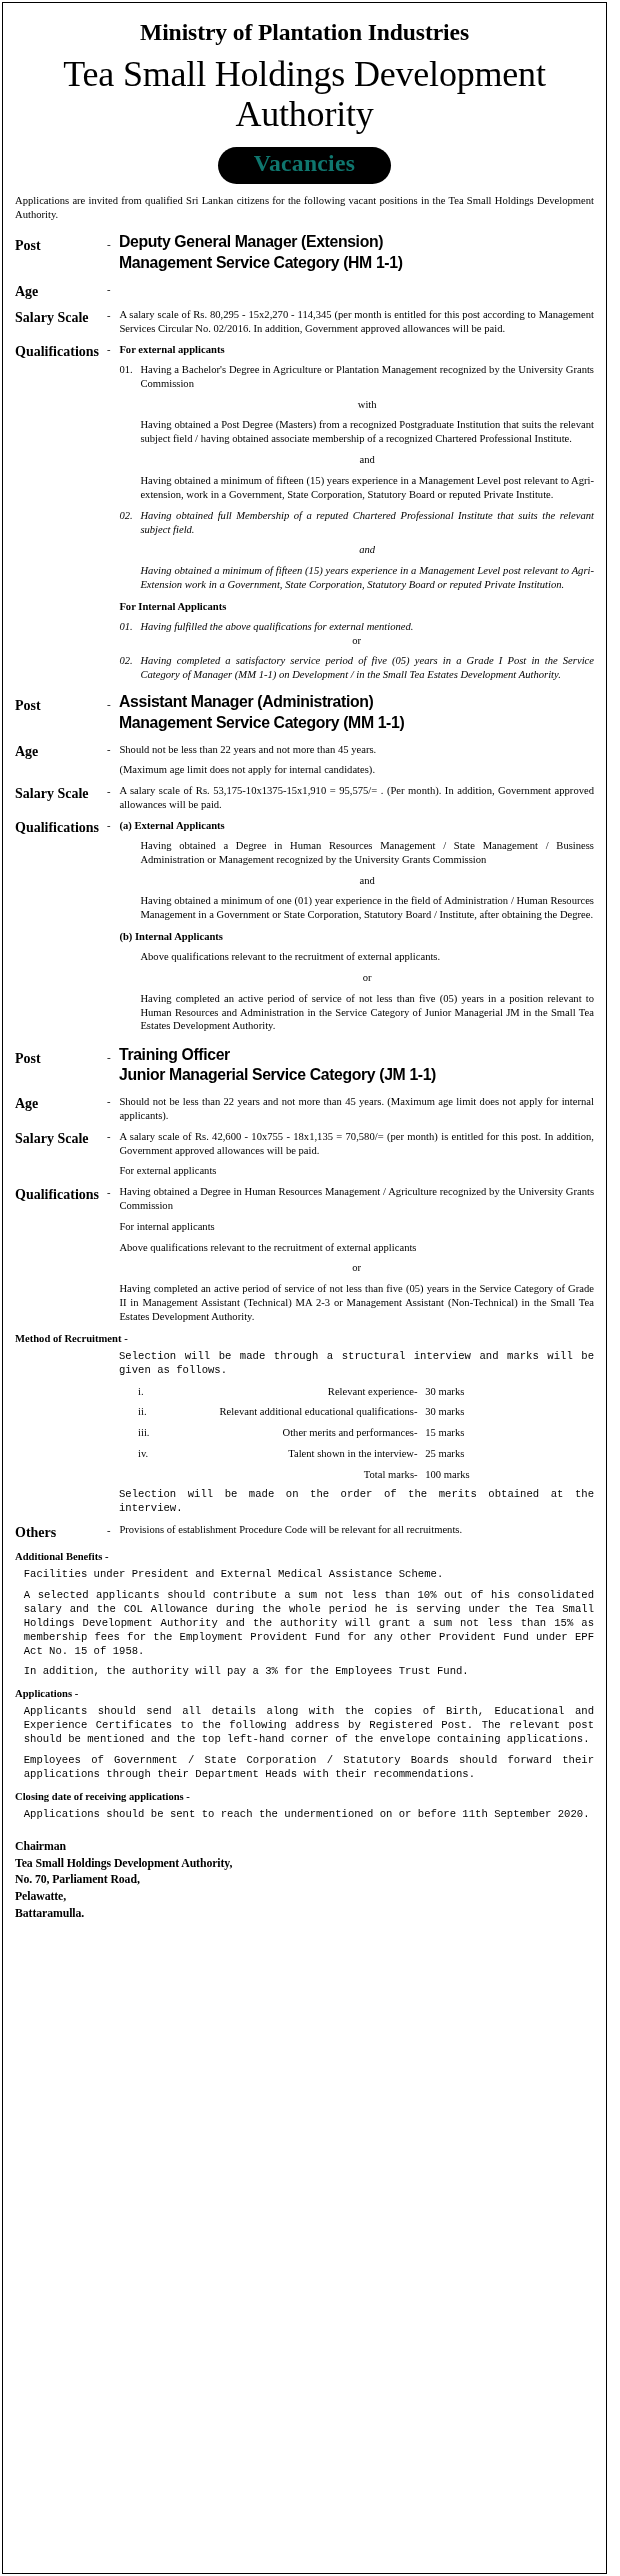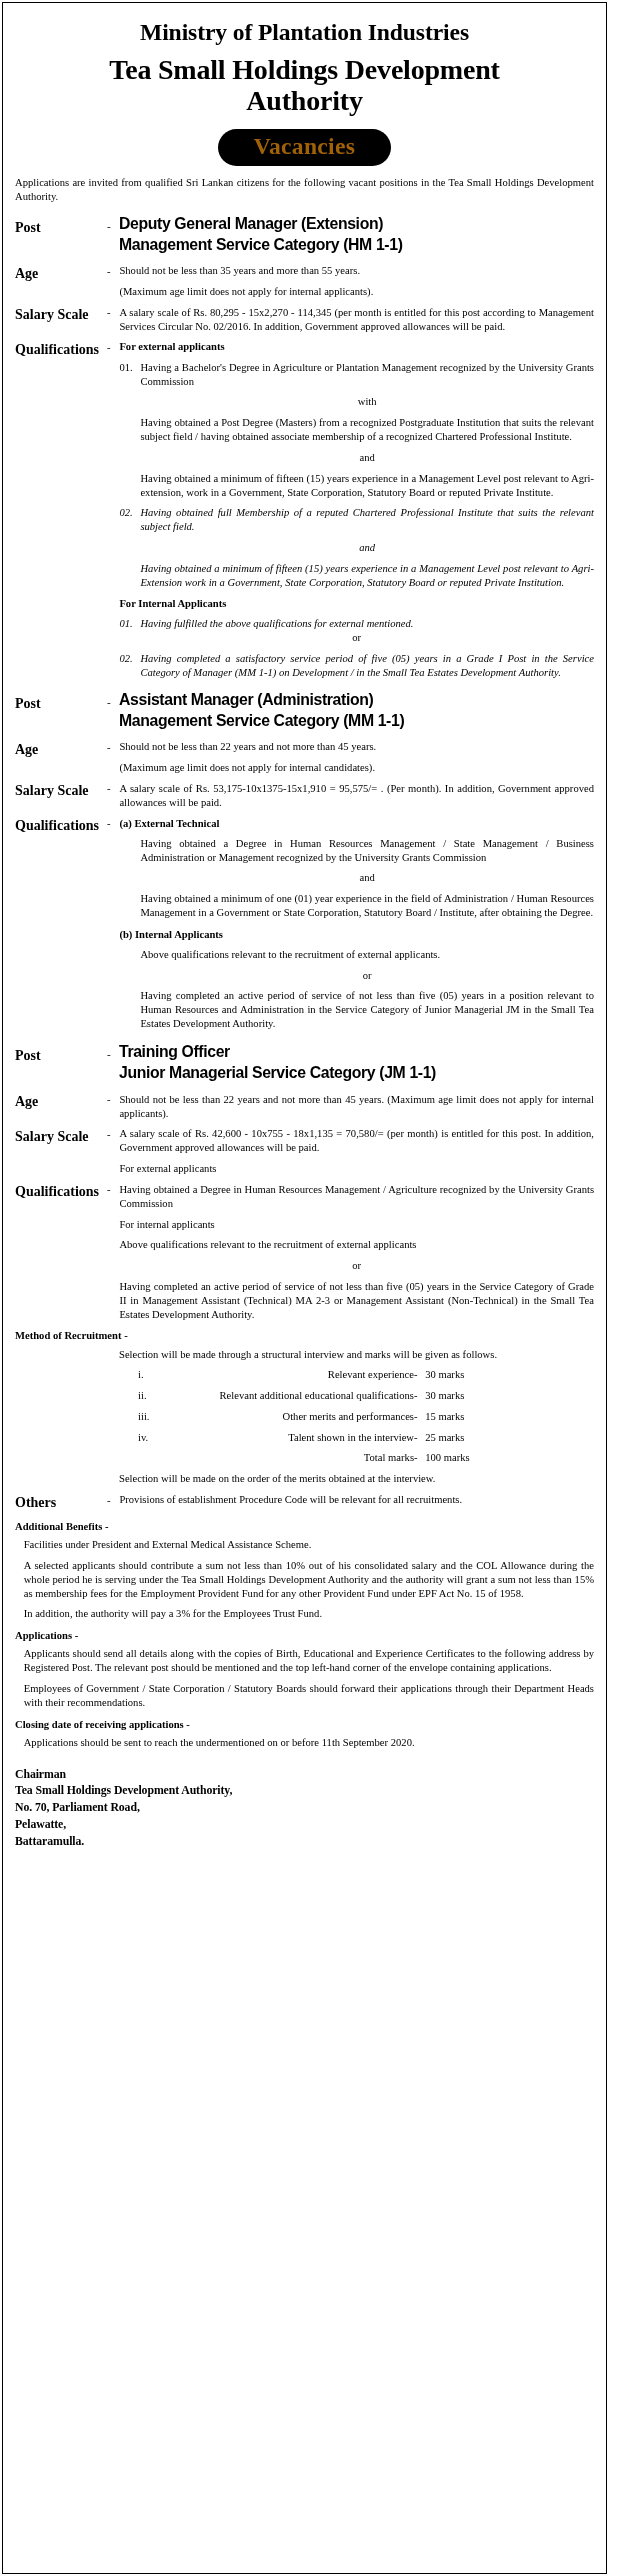--- a/index.html
+++ b/index.html
@@ -38,35 +38,35 @@
   
   .masthead { text-align: center; }
   .ministry {
     font-size: 23.6px;
     font-weight: bold;
     letter-spacing: -0.1px;
     line-height: 1.12;
     margin: 7.5px 0 0 0;
   }
   .authority {
-    font-size: 28px;
-    font-weight: bold;
+    font-size: 36px;
+    font-weight: normal;
     line-height: 1.12;
     margin: 8.7px 37px 0 37px;
     letter-spacing: -0.2px;
   }
   .vac-wrap {
     margin: 12.4px 0 2.5px 0;
     display: flex;
     justify-content: center;
   }
   .vacancies {
     display: inline-block;
     background: #000000;
-    color: #a16207;
+    color: #0f766e;
     font-weight: bold;
     font-size: 23.6px;
     line-height: 1;
     padding: 5.6px 36px 8px 36px;
     border-radius: 18.6px;
     letter-spacing: 0.3px;
   }
 
   
   .intro {
@@ -153,21 +153,21 @@
   .sec-head {
     font-weight: bold;
     font-size: 10.6px;
     margin: 8.7px 0 6.2px 0;
   }
   .sec-body {
     font-size: 10.6px;
     line-height: 1.32;
     text-align: justify;
   }
-  .sec-body p { margin: 0 0 6.8px 0; }
+  .sec-body p { margin: 0 0 6.8px 0; font-family: Liberation Mono, monospace; }
   .sec-body.indented { margin-left: 104px; }
   .sec-body.small-indent { margin-left: 8.7px; }
 
   
   .marks { margin: 2.5px 0 6.2px 18.6px; }
   .marks-row {
     display: flex;
     align-items: baseline;
     font-size: 10.6px;
     line-height: 1.32;
@@ -211,24 +211,20 @@
         <div class="dash">-</div>
         <div class="content">
           <div class="post-title">Deputy General Manager (Extension)</div>
           <div class="post-title">Management Service Category (HM 1-1)</div>
         </div>
       </div>
 
       <div class="row">
         <div class="label">Age</div>
         <div class="dash">-</div>
-        <div class="content">
-          <p>Should not be less than 35 years and more than 55 years.</p>
-          <p>(Maximum age limit does not apply for internal applicants).</p>
-        </div>
       </div>
 
       <div class="row">
         <div class="label">Salary Scale</div>
         <div class="dash">-</div>
         <div class="content">
           <p>A salary scale of Rs. 80,295 - 15x2,270 - 114,345 (per month is entitled for this post according to Management Services Circular No. 02/2016. In addition, Government approved allowances will be paid.</p>
         </div>
       </div>
 
@@ -311,21 +307,21 @@
           <p>A salary scale of Rs. 53,175-10x1375-15x1,910 = 95,575/= . (Per month). In addition, Government approved allowances will be paid.</p>
         </div>
       </div>
 
       <div class="row">
         <div class="label">Qualifications</div>
         <div class="dash">-</div>
         <div class="content">
           <ul class="letterlist">
             <li>
-              <div class="letter-head">(a)  External Technical</div>
+              <div class="letter-head">(a)  External Applicants</div>
               <div class="letter-body">
                 <p>Having obtained a Degree in Human Resources Management / State Management / Business Administration or Management recognized by the University Grants Commission</p>
                 <p class="conn">and</p>
                 <p>Having obtained a minimum of one (01) year experience in the field of Administration / Human Resources Management in a  Government or State Corporation, Statutory Board / Institute, after obtaining the Degree.</p>
               </div>
             </li>
             <li style="margin-top:7.5px;">
               <div class="letter-head">(b) Internal Applicants</div>
               <div class="letter-body">
                 <p>Above qualifications relevant to the recruitment of external applicants.</p>

